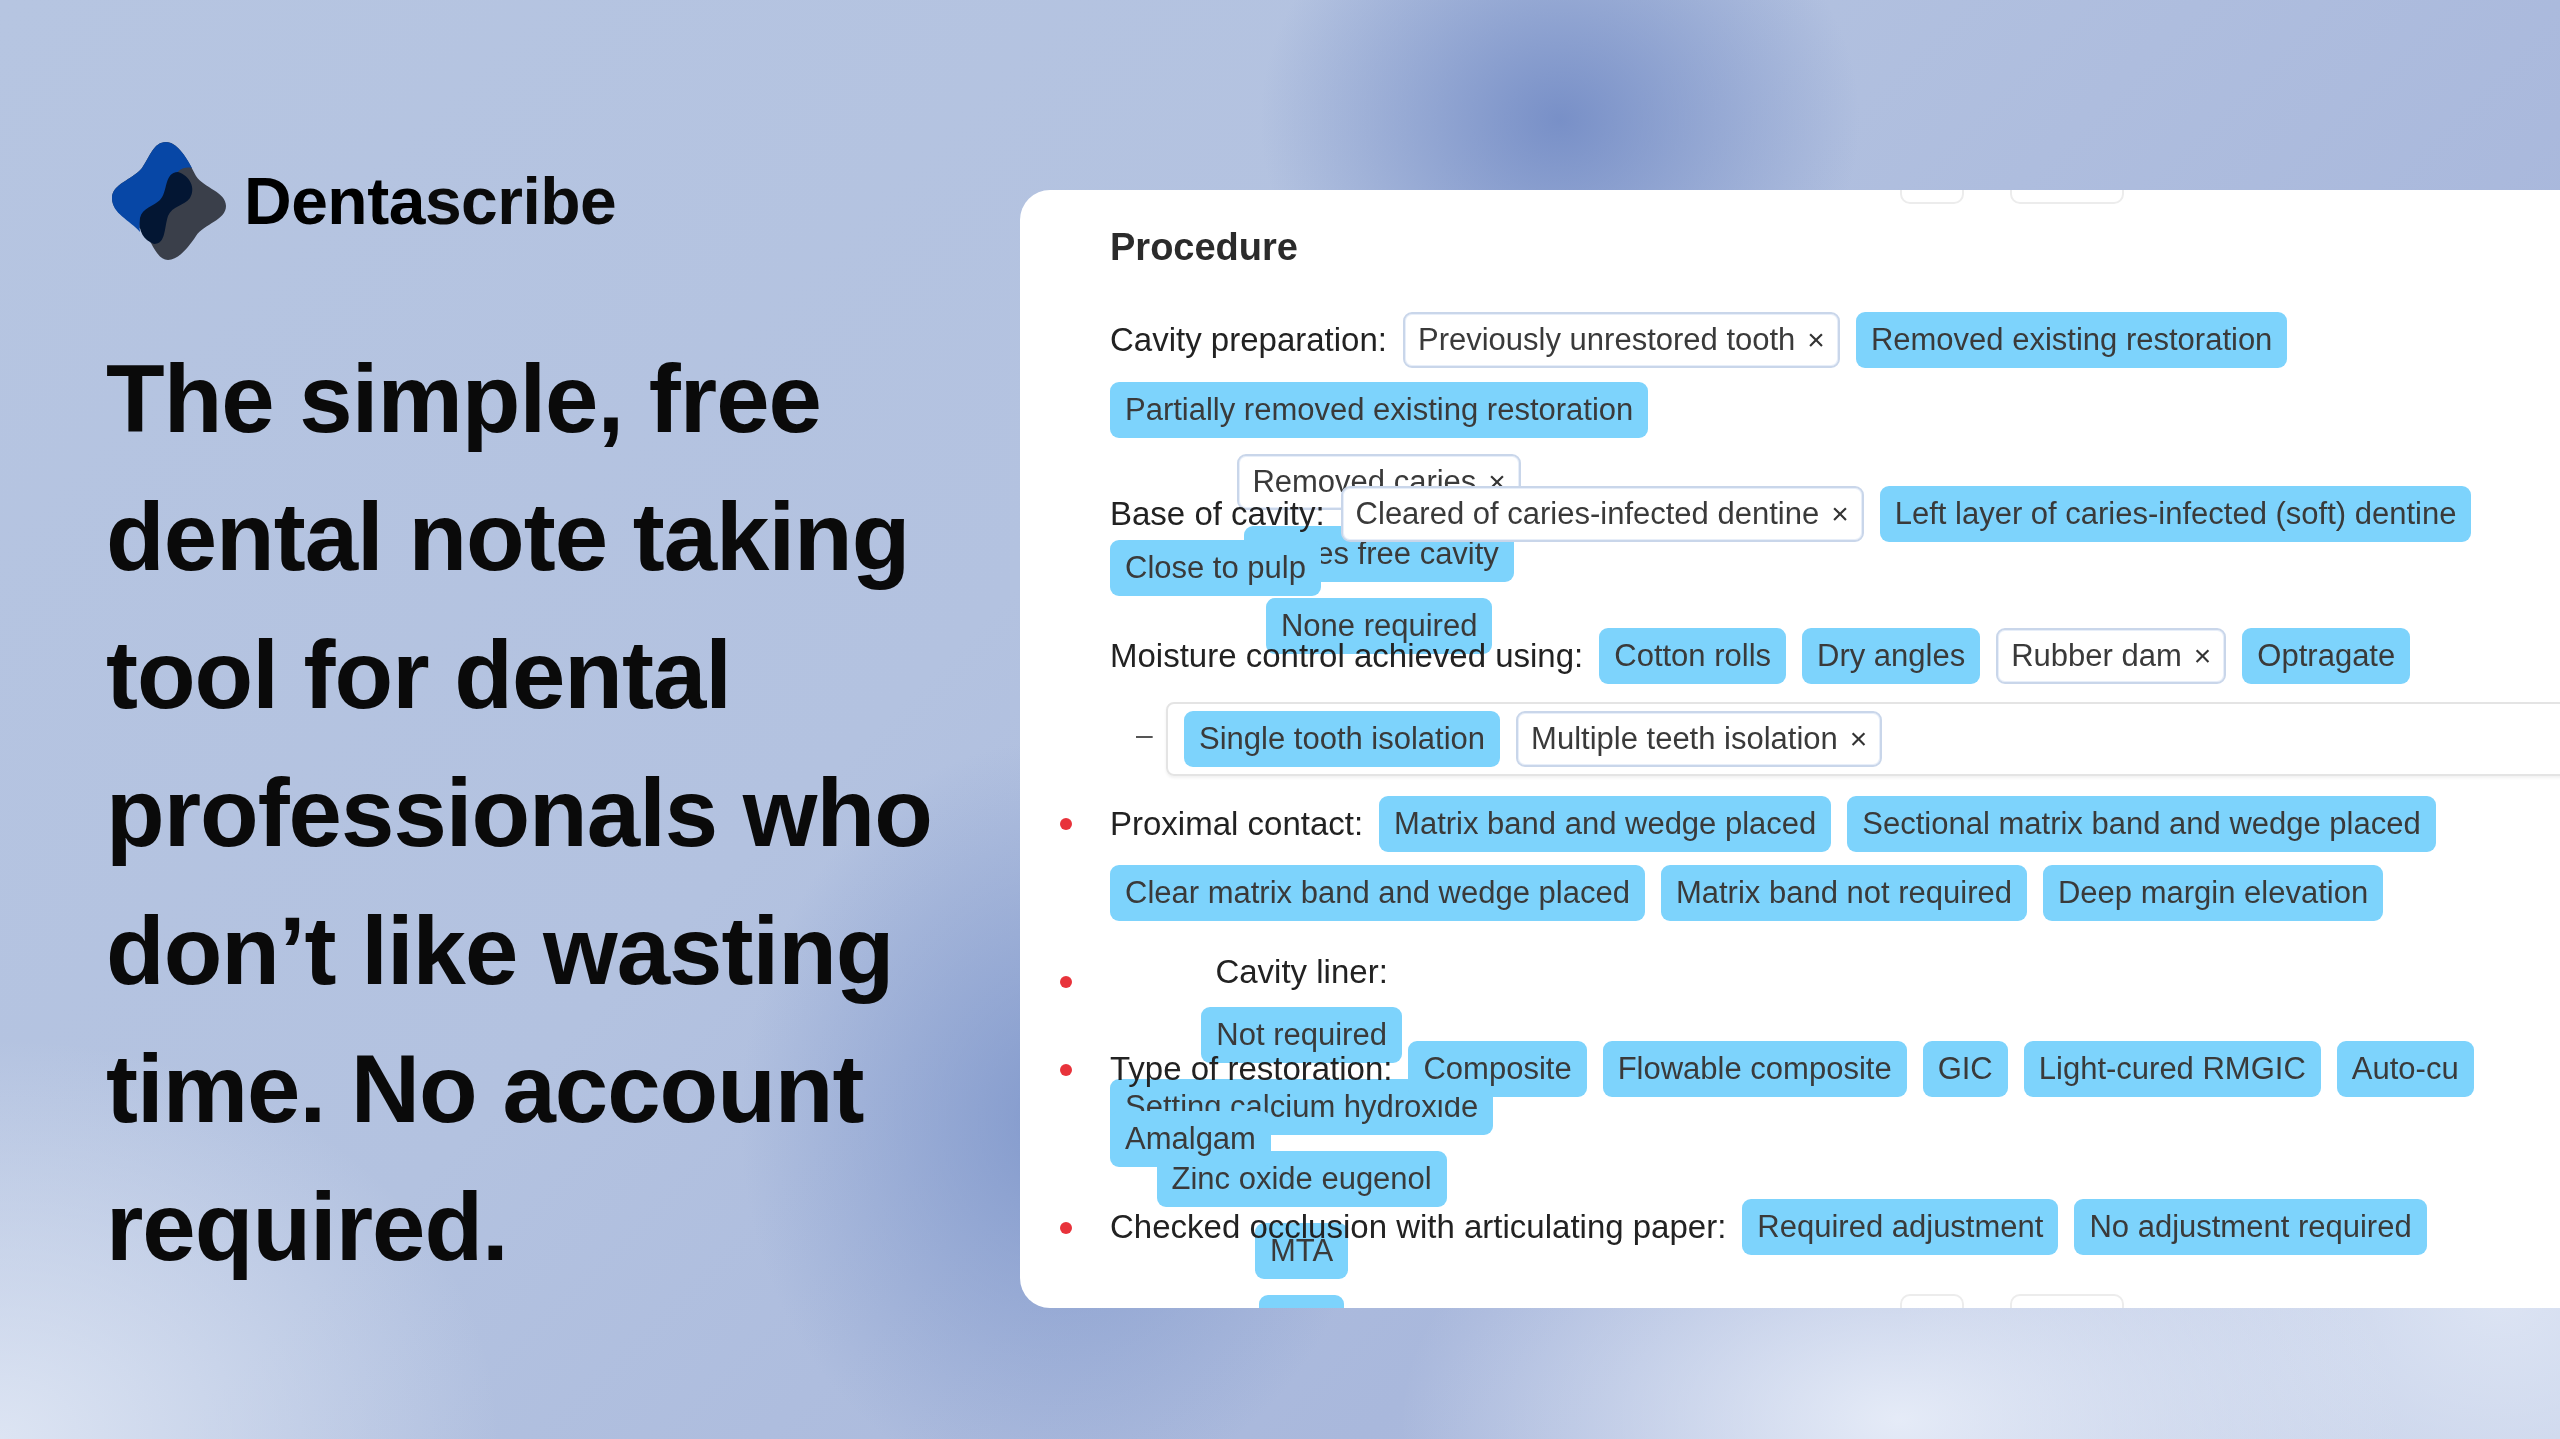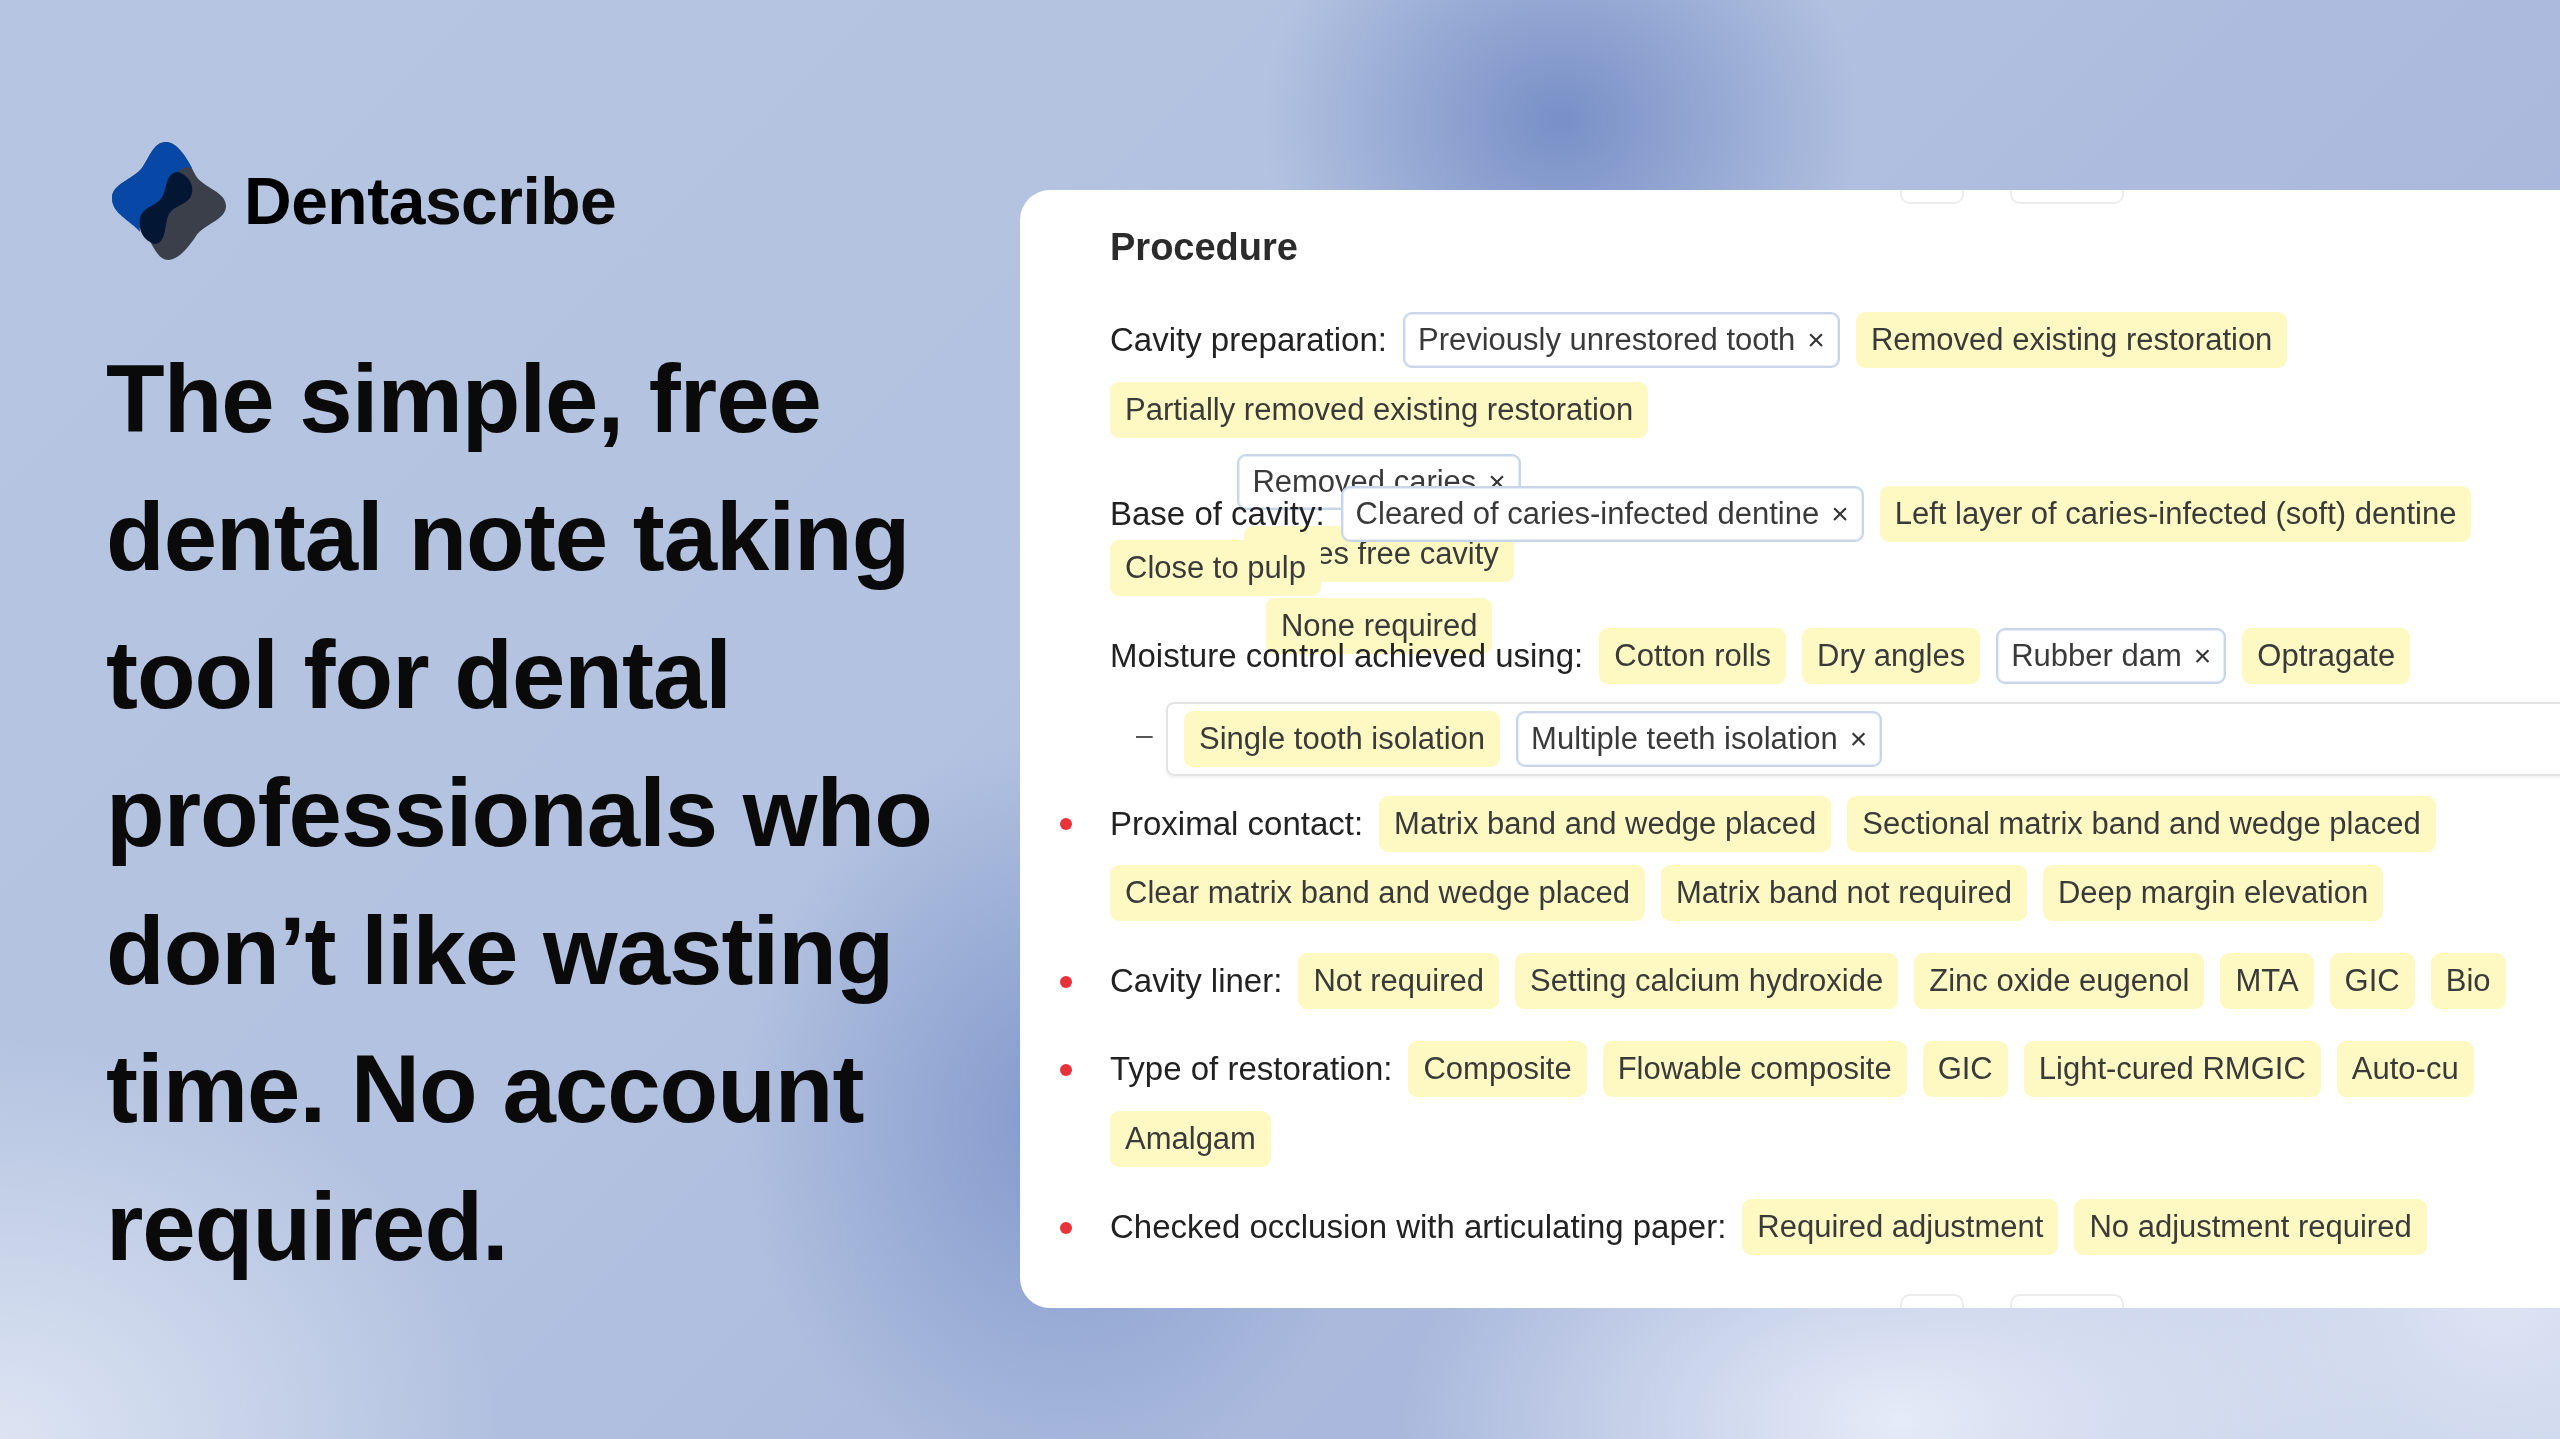--- a/index.html
+++ b/index.html
@@ -35,21 +35,21 @@
     background:#ffffff; border-radius:30px 0 0 30px; overflow:hidden;
   }
   .ghost-top { position:absolute; top:-14px; height:24px; border:2px solid #ececec; border-radius:10px; background:#fff; }
   .ghost-bot { position:absolute; bottom:-14px; height:24px; border:2px solid #ececec; border-radius:10px; background:#fff; }
   .title {
     position:absolute; left:90px; top:36px; font-size:38px; font-weight:bold; color:#2b2b2b;
   }
   .row { position:absolute; left:90px; display:flex; align-items:center; gap:16px; white-space:nowrap; }
   .label { font-size:33px; color:#222; }
   .chip {
-    font-size:31px; color:#3a3a3a; background:#fef9c3; border-radius:9px;
+    font-size:31px; color:#3a3a3a; background:#7dd3fc; border-radius:9px;
     padding:8px 13px; line-height:36px; display:inline-flex; align-items:center; gap:12px;
     border:2px solid transparent;
   }
   .chip.sel {
     background:#fff; border:2px solid #c9d6ea; box-shadow:0 0 0 1px #e7eef9 inset;
   }
   .x { font-size:30px; color:#333; }
   .dot { position:absolute; left:40px; width:12px; height:12px; border-radius:50%; background:#e8333b; }
   .other-box {
     position:absolute; left:146px; top:512px; width:1500px; height:70px;
@@ -141,21 +141,21 @@
     <span class="chip">Matrix band and wedge placed</span>
     <span class="chip">Sectional matrix band and wedge placed</span>
   </div>
   <div class="row" style="top:675px;align-items:center;">
     <span class="chip">Clear matrix band and wedge placed</span>
     <span class="chip">Matrix band not required</span>
     <span class="chip">Deep margin elevation</span>
   </div>
 
   <span class="dot" style="top:786px;"></span>
-  <div class="row" style="top:763px;">
+  <div class="row" style="top:763px;flex-direction:column;">
     <span class="label">Cavity liner:</span>
     <span class="chip">Not required</span>
     <span class="chip">Setting calcium hydroxide</span>
     <span class="chip">Zinc oxide eugenol</span>
     <span class="chip">MTA</span>
     <span class="chip">GIC</span>
     <span class="chip">Bio</span>
   </div>
 
   <span class="dot" style="top:874px;"></span>

